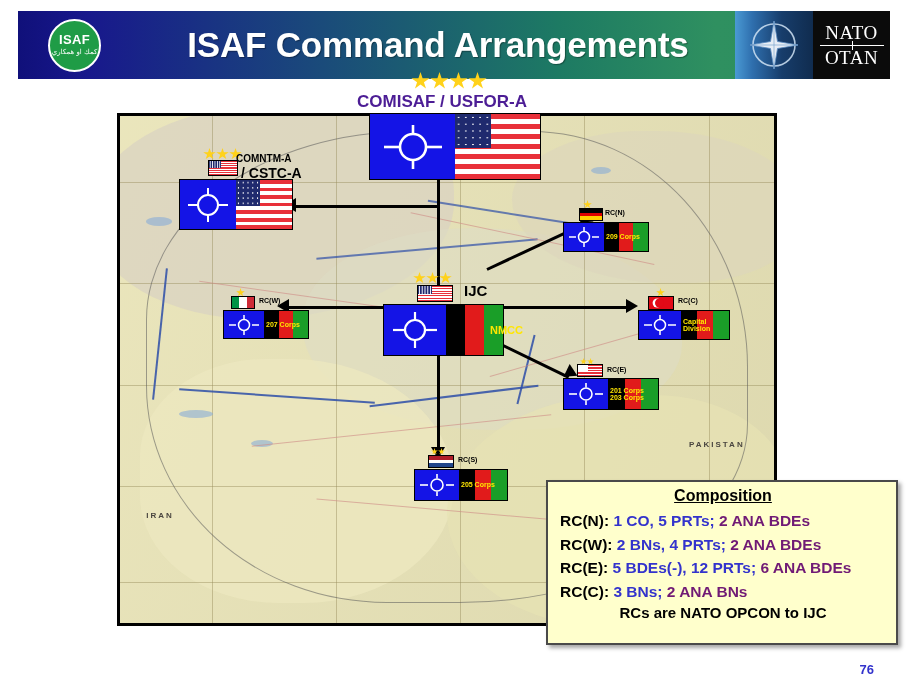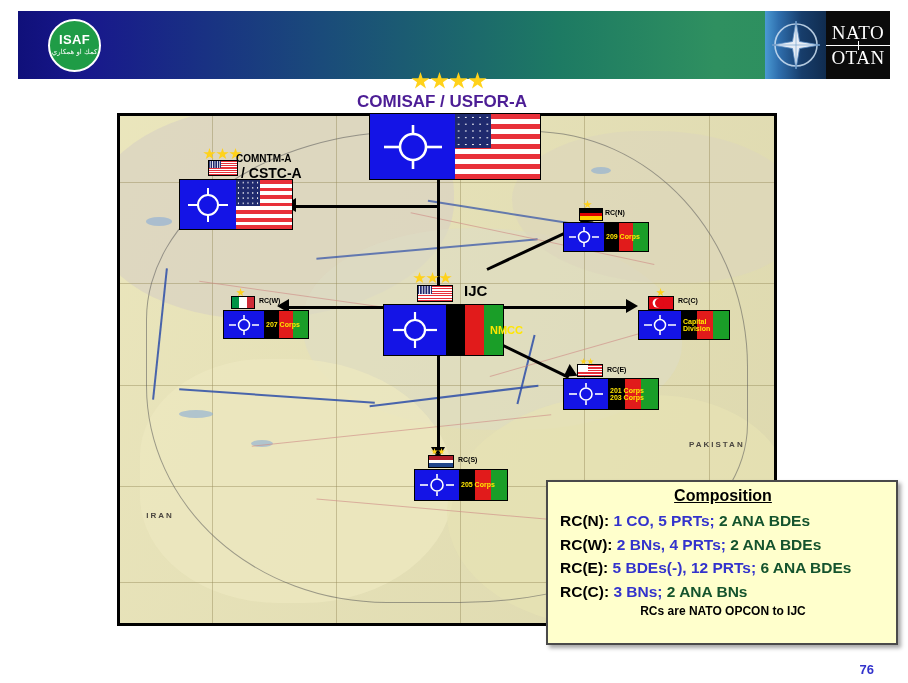--- a/index.html
+++ b/index.html
@@ -38,21 +38,21 @@
     font-family: "DejaVu Sans", sans-serif;
   }
   .slide-title {
     position: absolute; left: 110px; top: 8px; width: 620px; height: 52px;
     display: flex; align-items: center; justify-content: center;
     color: #ffffff; font-size: 35px; font-weight: bold;
     letter-spacing: -0.2px;
     text-shadow: 1px 1px 1px rgba(0,0,0,.35);
   }
   .nato-logo {
-    position: absolute; right: 0; top: 0; width: 125px; height: 68px;
+    position: absolute; right: 0; top: 0; width: 155px; height: 68px;
     display: flex;
   }
   .nato-blue {
     width: 78px; height: 100%;
     background: linear-gradient(to right,#4a9ad4 0%, #2f6fae 22%, #173d6b 60%, #102c4f 100%);
     position: relative;
   }
   .nato-star { position: absolute; left: 50%; top: 50%; transform: translate(-50%,-50%); }
   .nato-black {
     width: 77px; height: 100%; background: #0b0b0b;
@@ -179,22 +179,22 @@
     position:absolute; background:#ffffcc; border:2px solid #4a4a4a;
     box-shadow: 3px 3px 4px rgba(0,0,0,.35);
     z-index: 30;
   }
   .ib-title {
     text-align:center; font-weight:bold; font-size:16px; color:#000;
     text-decoration: underline; margin-bottom: 4px;
   }
   .ib-line { font-size:15.5px; font-weight:bold; color:#000; line-height:1.52; white-space:nowrap; }
   .c-blue { color:#3333cc; }
-  .c-green { color:#14532d; }
-  .ib-foot { font-size:12px; font-weight:bold; color:#000; text-align:center; margin-top:1px; }
+  .c-green { color:#701a75; }
+  .ib-foot { font-size:15px; font-weight:bold; color:#000; text-align:center; margin-top:1px; }
 
   .page-num {
     position:absolute; right:34px; bottom:6px; color:#3333cc;
     font-size:13px; font-weight:bold; z-index: 20;
   }
   .top-label {
     position:absolute; font-weight:bold; color:#4c1d95; z-index: 12; white-space:nowrap;
   }
 </style>
 </head>
@@ -204,20 +204,21 @@
 
   <div class="header-band">
 
     <div class="isaf-logo-wrap">
       <div class="isaf-circle">
         <span class="isaf-text">ISAF</span>
         <span class="isaf-script">كمك او همكاري</span>
       </div>
     </div>
 
+    <div class="slide-title">ISAF Command Arrangements</div>
 
     <div class="nato-logo">
       <div class="nato-blue">
         <svg class="nato-star" width="54" height="54" viewBox="0 0 54 54">
           <circle cx="27" cy="27" r="21" fill="none" stroke="#cfe2f3" stroke-width="1.6" opacity=".85"></circle>
           <polygon points="27,3 30.5,23.5 51,27 30.5,30.5 27,51 23.5,30.5 3,27 23.5,23.5" fill="#f2f7fc" opacity=".95"></polygon>
           <polygon points="27,3 30.5,23.5 51,27 30.5,30.5 27,51 23.5,30.5 3,27 23.5,23.5" fill="none" stroke="#5b8cc0" stroke-width=".8"></polygon>
           <line x1="27" y1="3" x2="27" y2="51" stroke="#7ba7d0" stroke-width=".7"></line>
           <line x1="3" y1="27" x2="51" y2="27" stroke="#7ba7d0" stroke-width=".7"></line>
         </svg>

